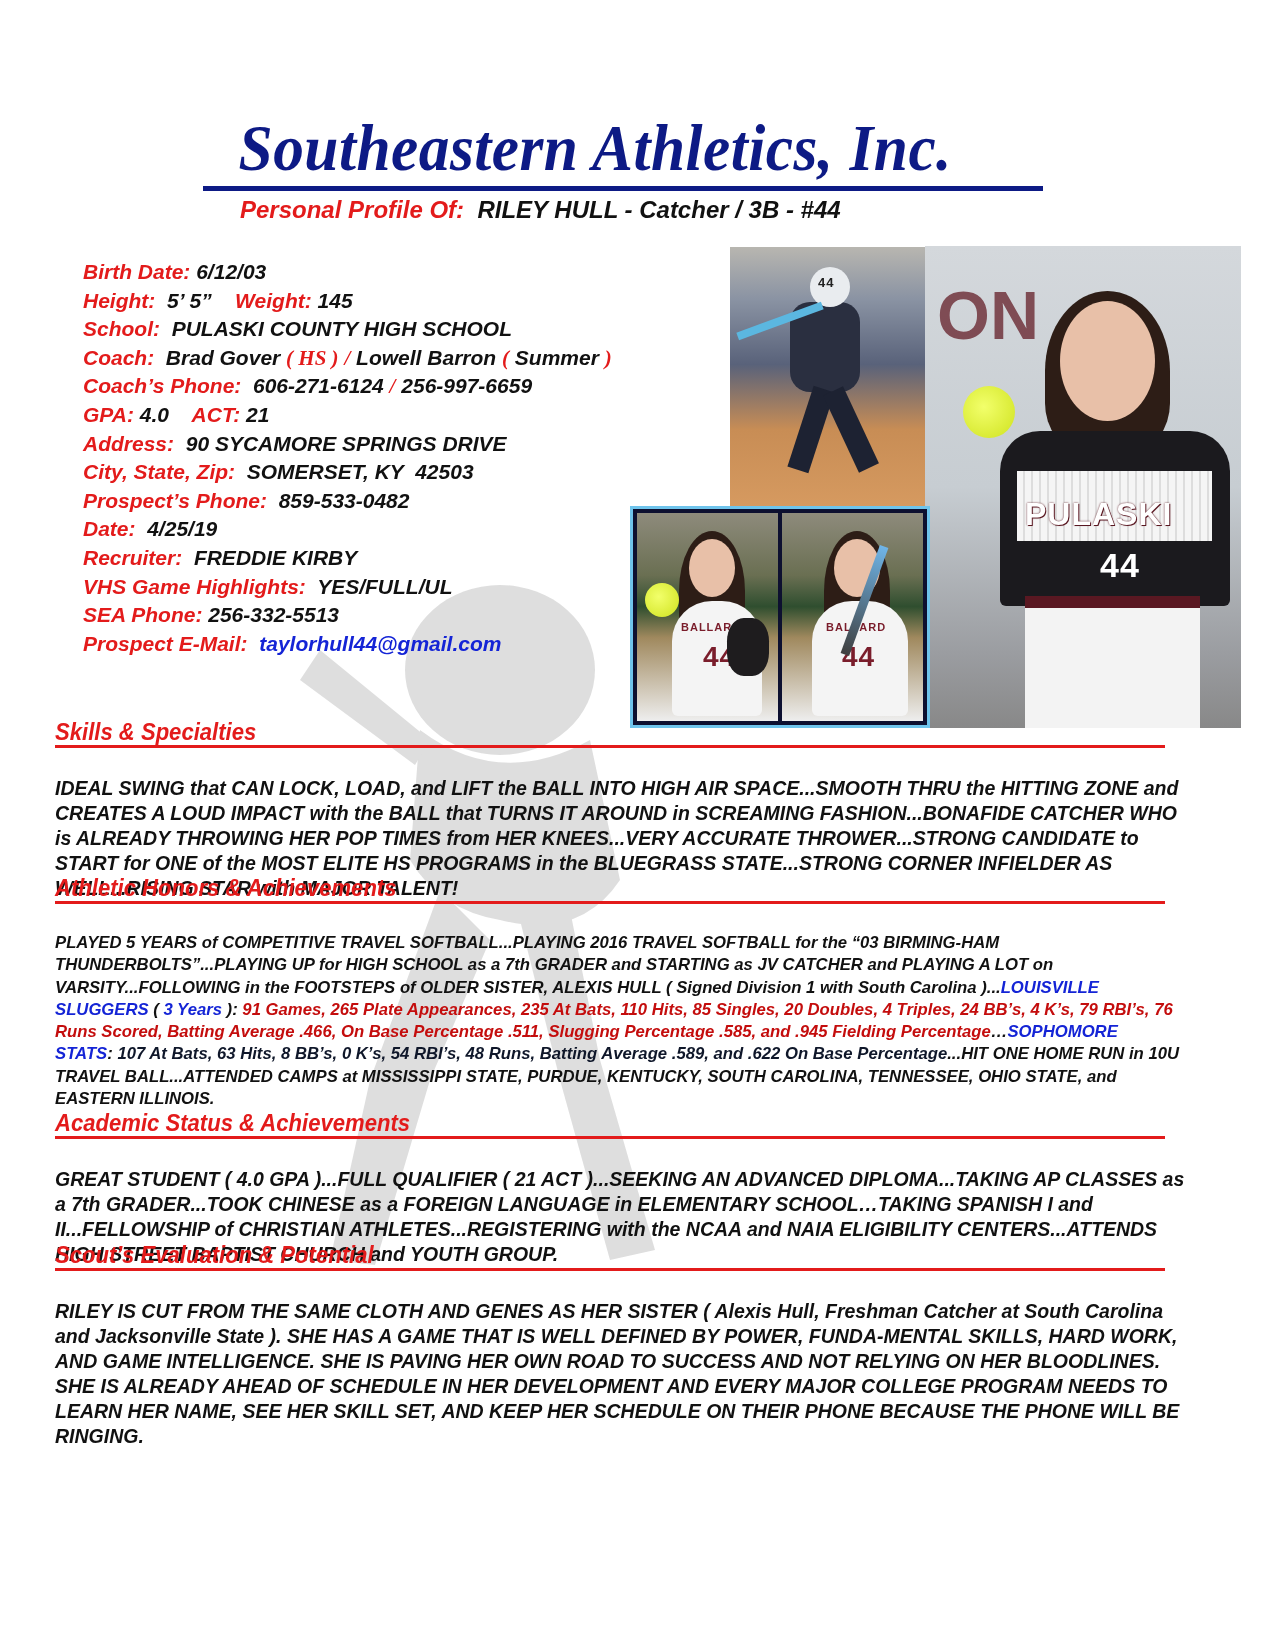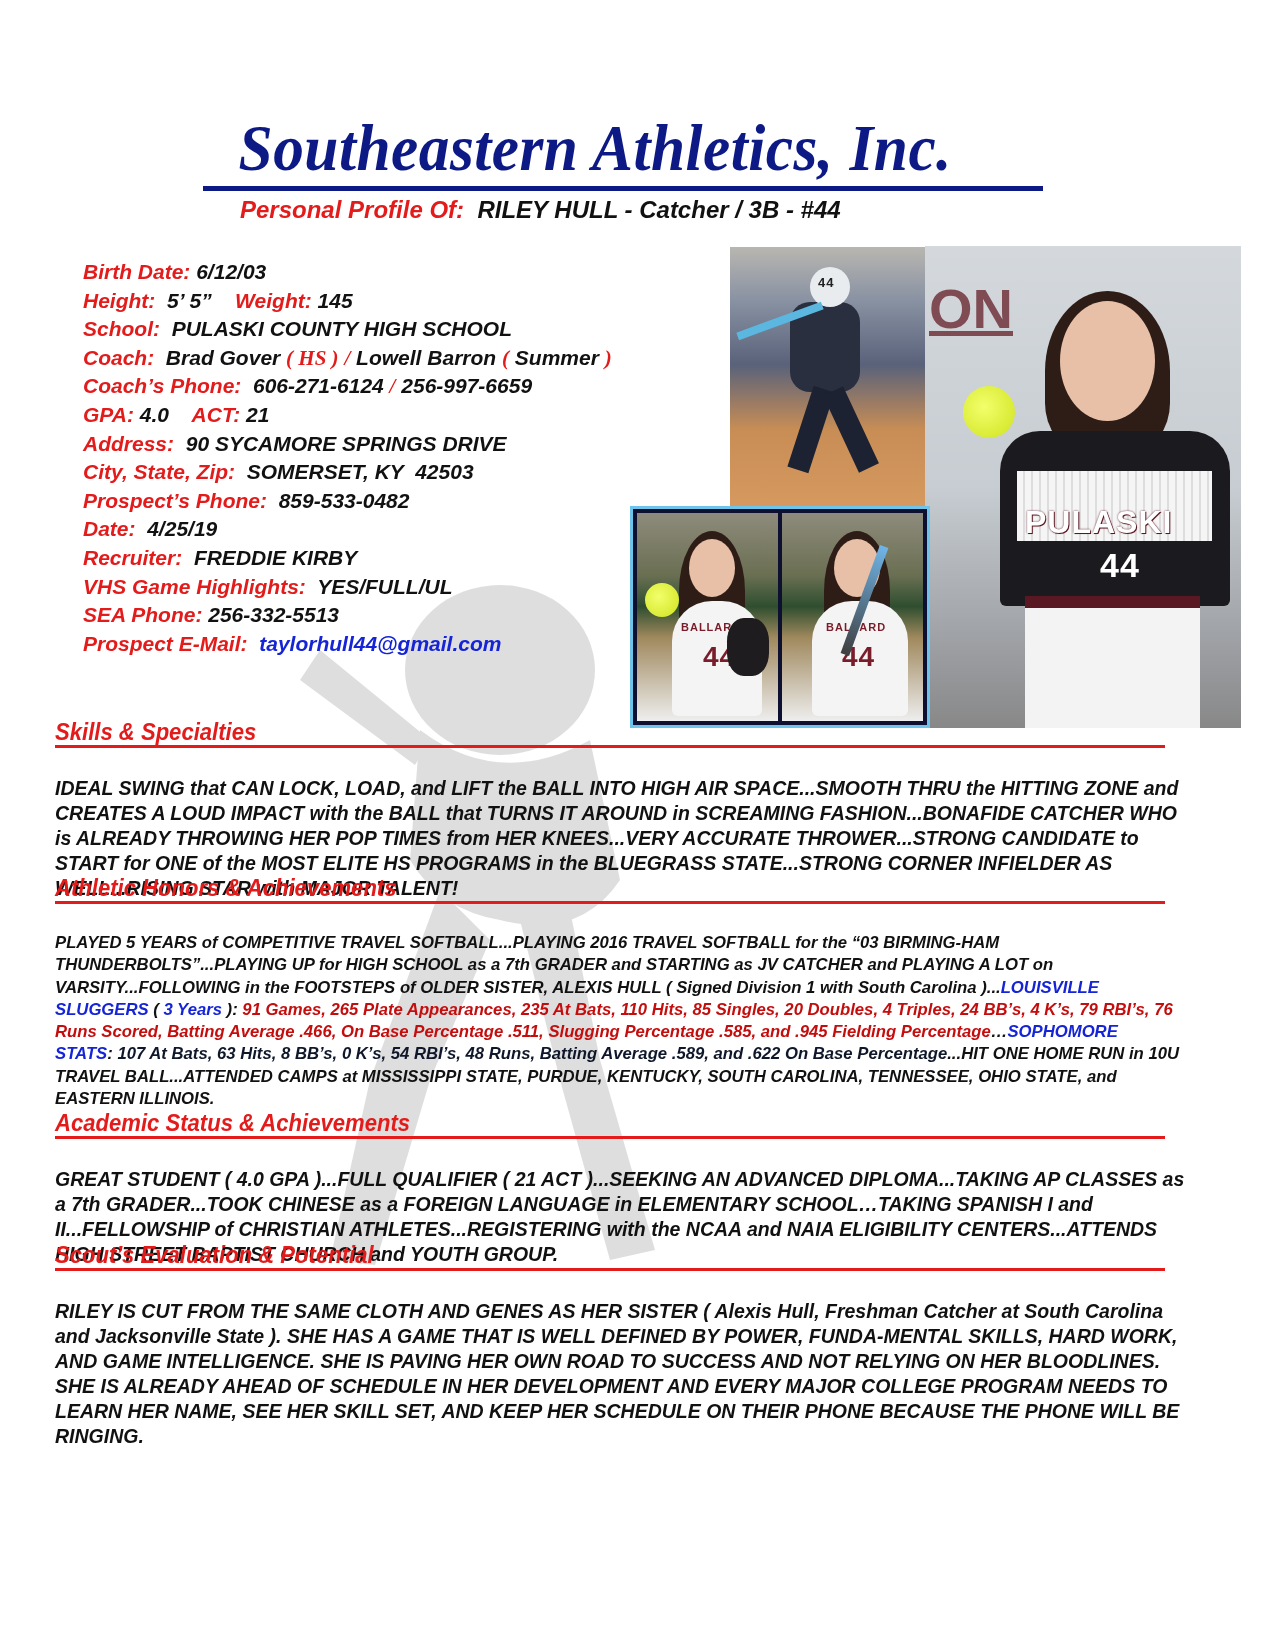--- a/index.html
+++ b/index.html
@@ -150,26 +150,26 @@
 <div class="photo photo-batting">
   <div class="jersey-dark" style="left:60px;top:55px;width:70px;height:90px;border-radius:20px;background:#2a2f40;"></div>
   <div class="face" style="left:80px;top:20px;width:40px;height:40px;background:#e9ecef;"></div>
   <div class="jersey-text" style="left:88px;top:28px;font-size:13px;color:#222;">44</div>
   <div class="pants" style="left:70px;top:140px;width:22px;height:85px;background:#1d2232;transform:rotate(18deg);"></div>
   <div class="pants" style="left:110px;top:140px;width:22px;height:85px;background:#1d2232;transform:rotate(-25deg);"></div>
   <div style="position:absolute;left:5px;top:70px;width:90px;height:8px;background:#5bb7e0;transform:rotate(-20deg);"></div>
 </div>
 
 <div class="photo photo-portrait">
-  <div style="position:absolute;left:4px;top:30px;width:120px;height:90px;color:#6b2a33;font-weight:bold;font-size:56px;font-family:'Liberation Sans',sans-serif;opacity:0.8;text-decoration:underline;">ON</div>
+  <div style="position:absolute;left:12px;top:30px;width:120px;height:90px;color:#6b2a33;font-weight:bold;font-size:68px;font-family:'Liberation Sans',sans-serif;opacity:0.8;">ON</div>
   <div class="hair" style="left:120px;top:45px;width:125px;height:160px;"></div>
   <div class="face" style="left:135px;top:55px;width:95px;height:120px;"></div>
   <div class="jersey-dark" style="left:75px;top:185px;width:230px;height:175px;"></div>
   <div class="jersey-band" style="left:92px;top:225px;width:195px;height:70px;background:repeating-linear-gradient(90deg,#f5f5f5 0 6px,#ddd 6px 8px);"></div>
-  <div class="jersey-text" style="left:100px;top:250px;font-size:32px;color:#fff;text-shadow:0 0 2px #5a1822, 1px 1px 0 #5a1822;margin-top:8px;">PULASKI</div>
+  <div class="jersey-text" style="left:100px;top:250px;font-size:32px;color:#fff;text-shadow:0 0 2px #5a1822, 1px 1px 0 #5a1822;">PULASKI</div>
   <div class="jersey-text" style="left:175px;top:300px;font-size:34px;">44</div>
   <div class="ball" style="left:38px;top:140px;width:52px;height:52px;"></div>
   <div class="pants" style="left:100px;top:355px;width:175px;height:130px;"></div>
   <div style="position:absolute;left:100px;top:350px;width:175px;height:12px;background:#5a1822;"></div>
 </div>
 
 <div class="photo photo-pair">
   <div class="pp">
     <div class="hair" style="left:42px;top:18px;width:66px;height:120px;"></div>
     <div class="face" style="left:52px;top:26px;width:46px;height:58px;"></div>

